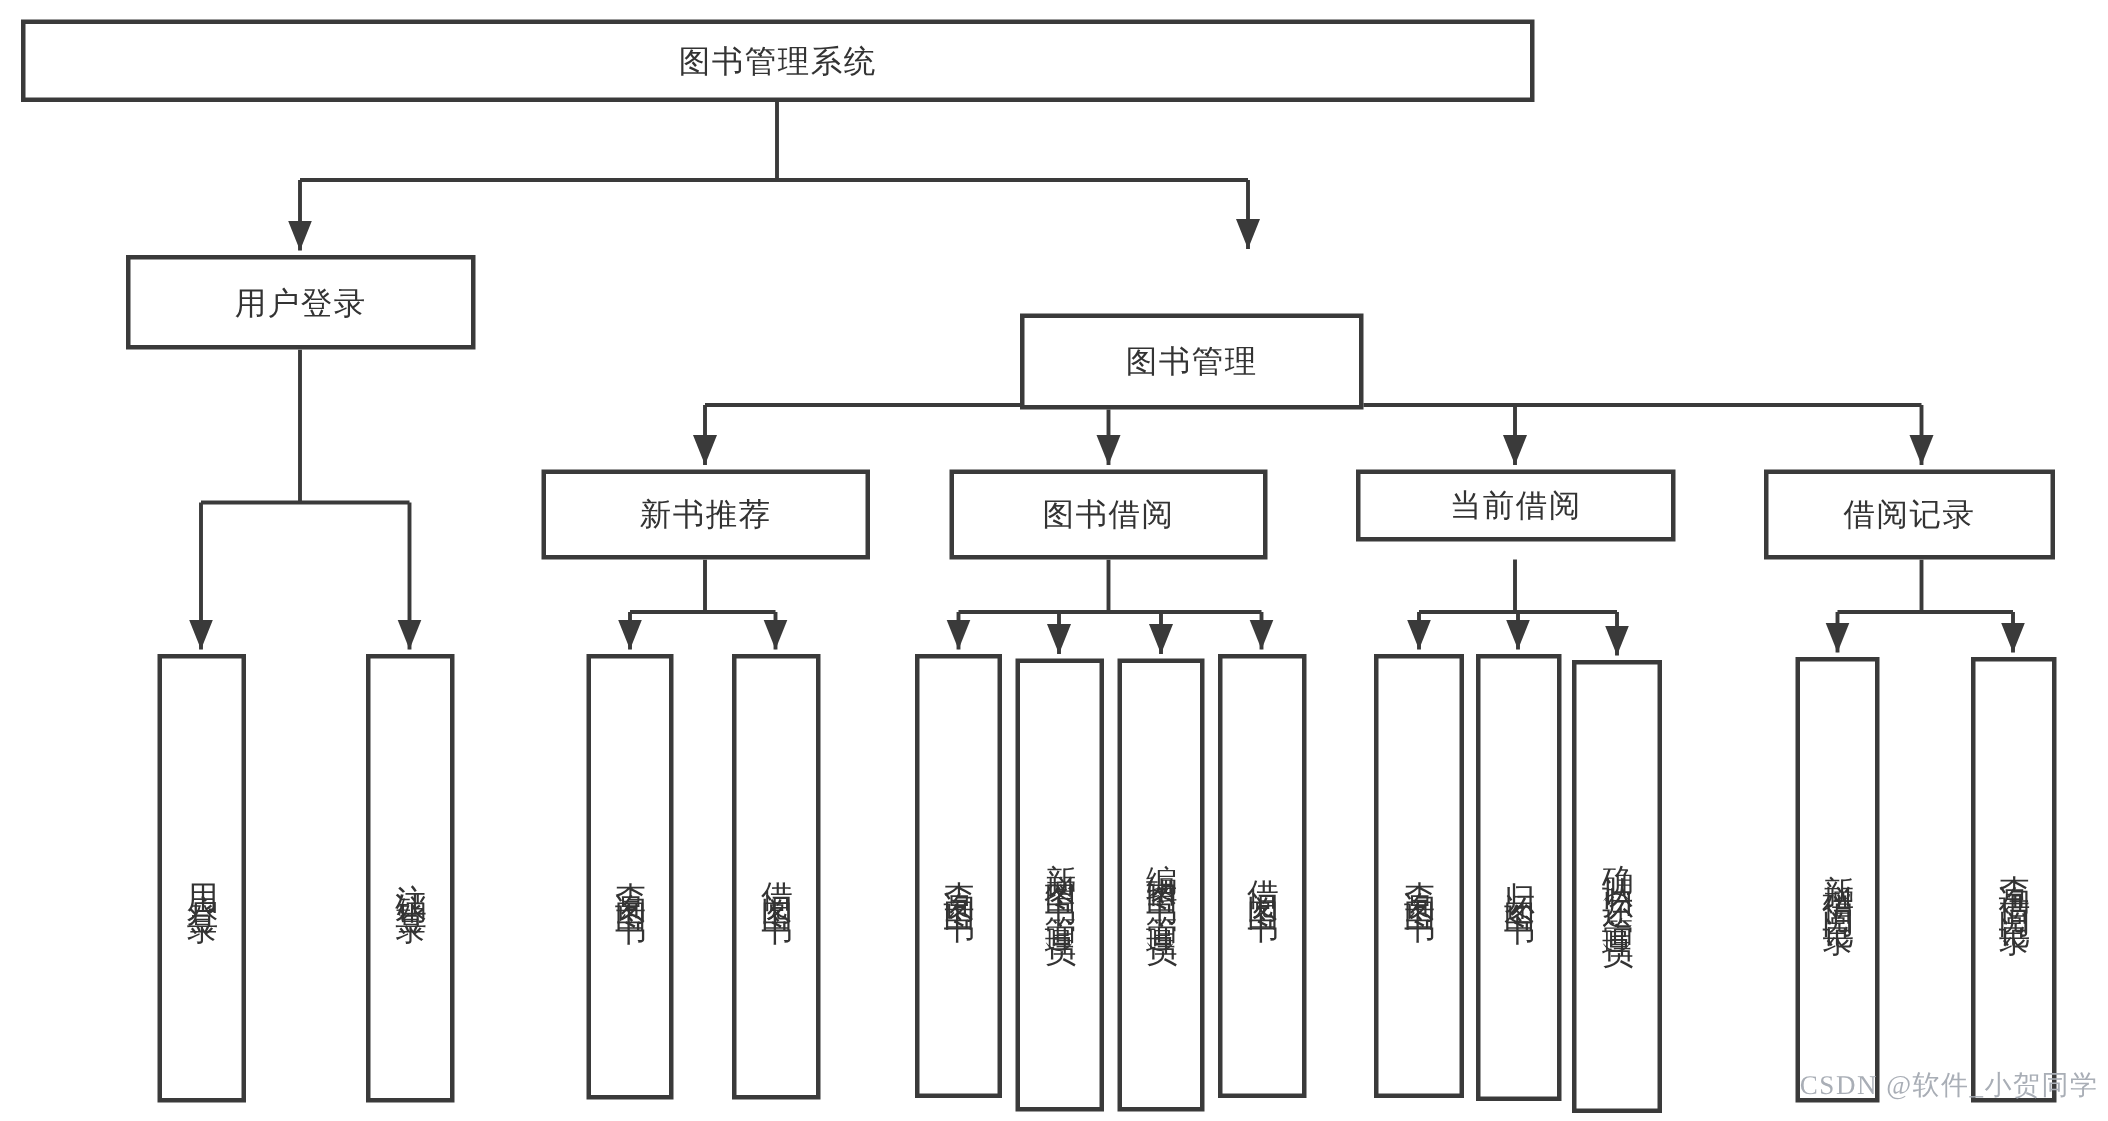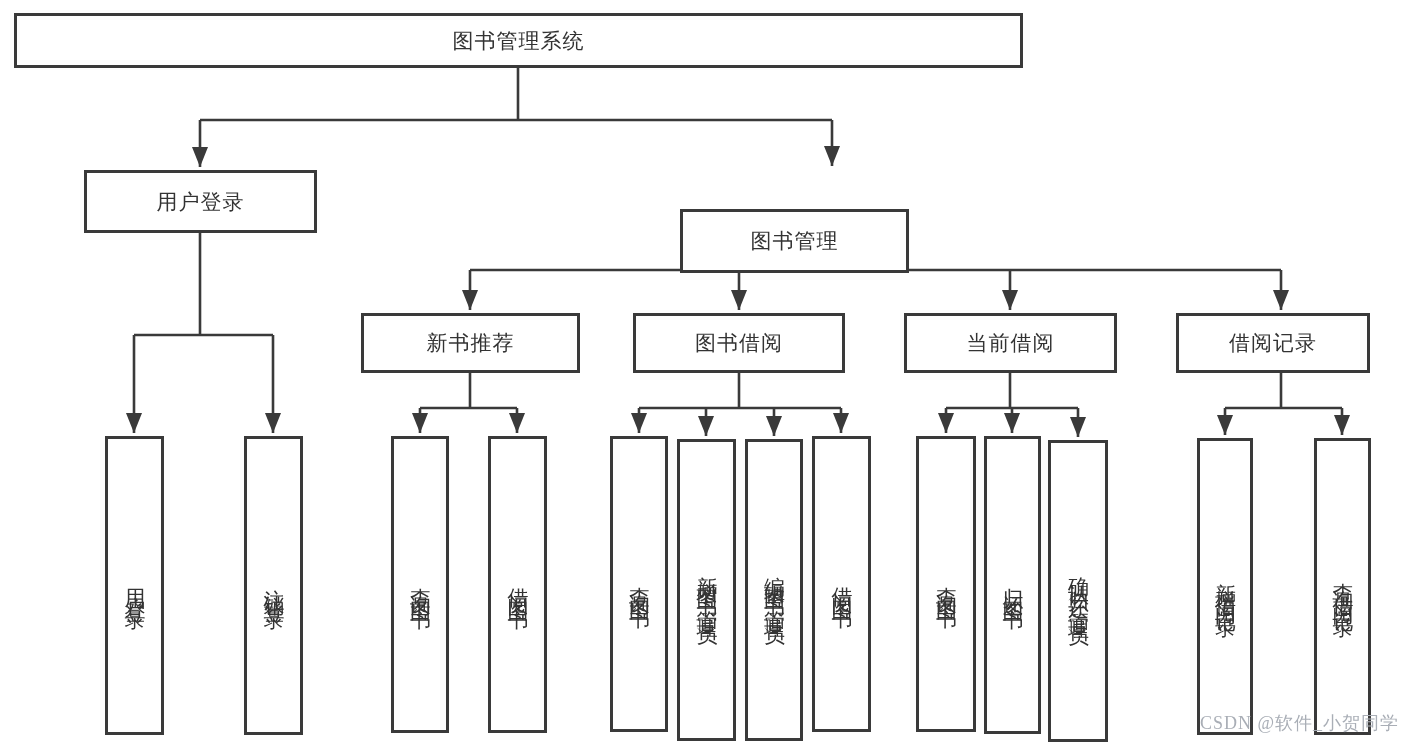--- a/index.html
+++ b/index.html
@@ -39,21 +39,21 @@
     font-size:21px;
     letter-spacing:7px;
     line-height:1;
   }
   
   .n0{left:14px;top:13px;width:1009px;height:55px;}
   .n1{left:84px;top:170px;width:233px;height:63px;}
   .n2{left:680px;top:169px;width:229px;height:64px;margin-top:40px;}
   .n3{left:361px;top:313px;width:219px;height:60px;}
   .n4{left:633px;top:313px;width:212px;height:60px;}
-  .n5{left:904px;top:313px;width:213px;height:60px;}
+  .n5{left:904px;top:313px;width:213px;height:48px;}
   .n6{left:1176px;top:313px;width:194px;height:60px;}
   .n7{left:105px;top:436px;width:59px;height:299px;}
   .n8{left:244px;top:436px;width:59px;height:299px;}
   .n9{left:391px;top:436px;width:58px;height:297px;}
   .n10{left:488px;top:436px;width:59px;height:297px;}
   .n11{left:610px;top:436px;width:58px;height:296px;}
   .n12{left:677px;top:439px;width:59px;height:302px;}
   .n13{left:745px;top:439px;width:58px;height:302px;}
   .n14{left:812px;top:436px;width:59px;height:296px;}
   .n15{left:916px;top:436px;width:60px;height:296px;}

